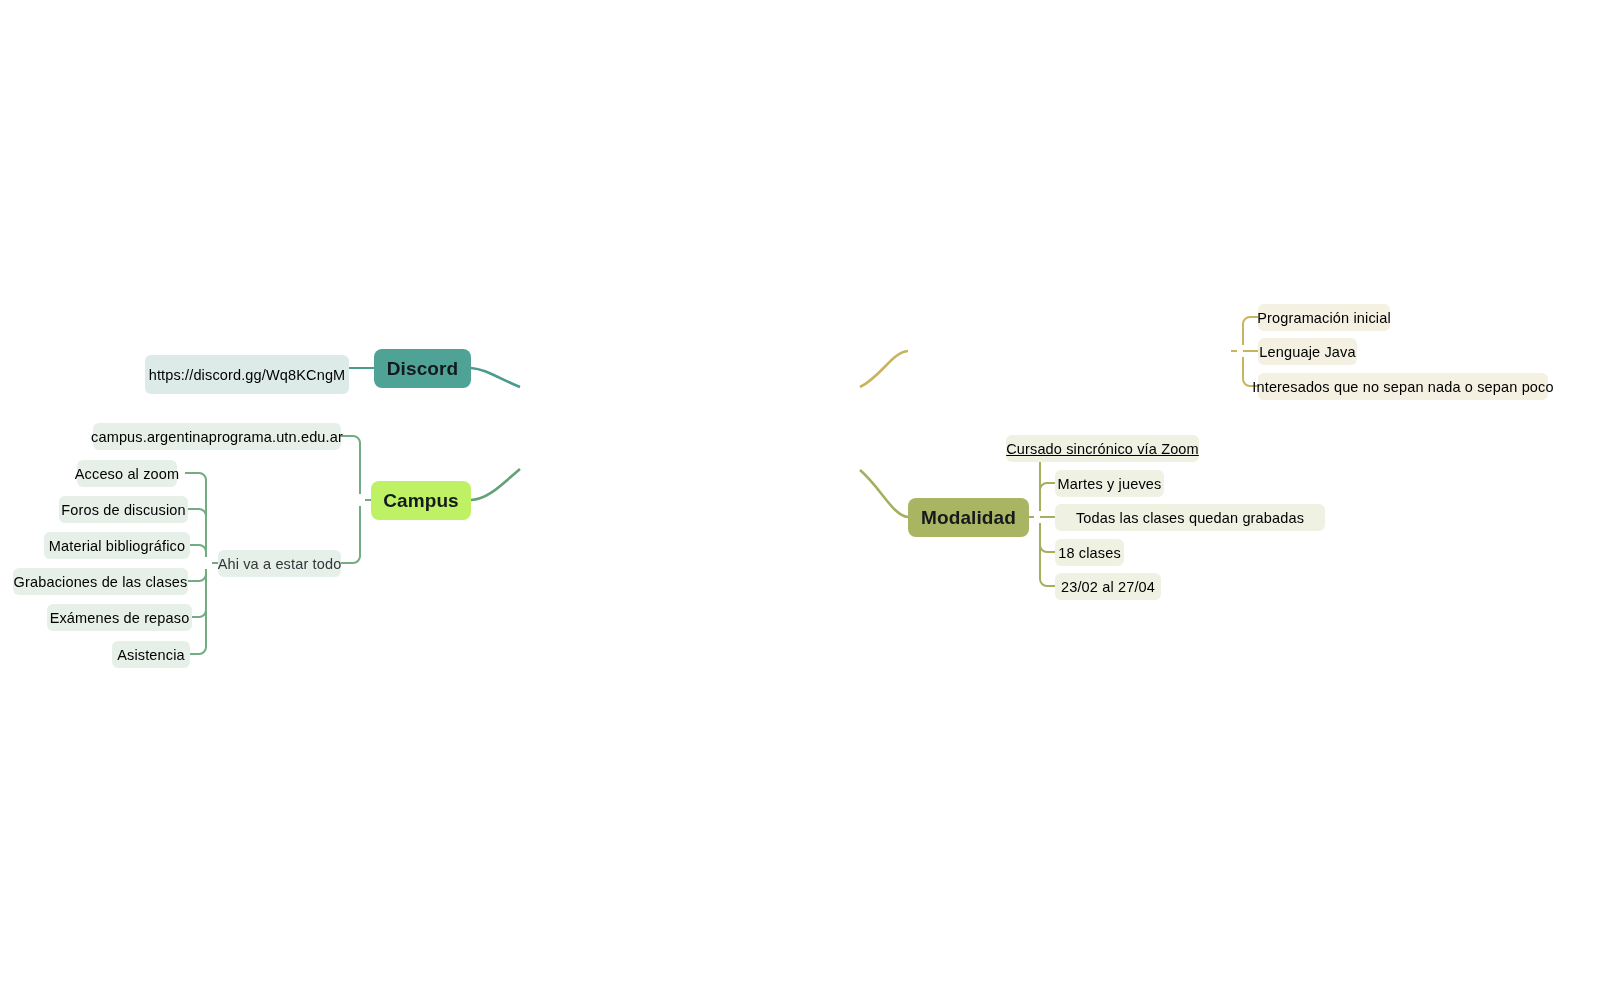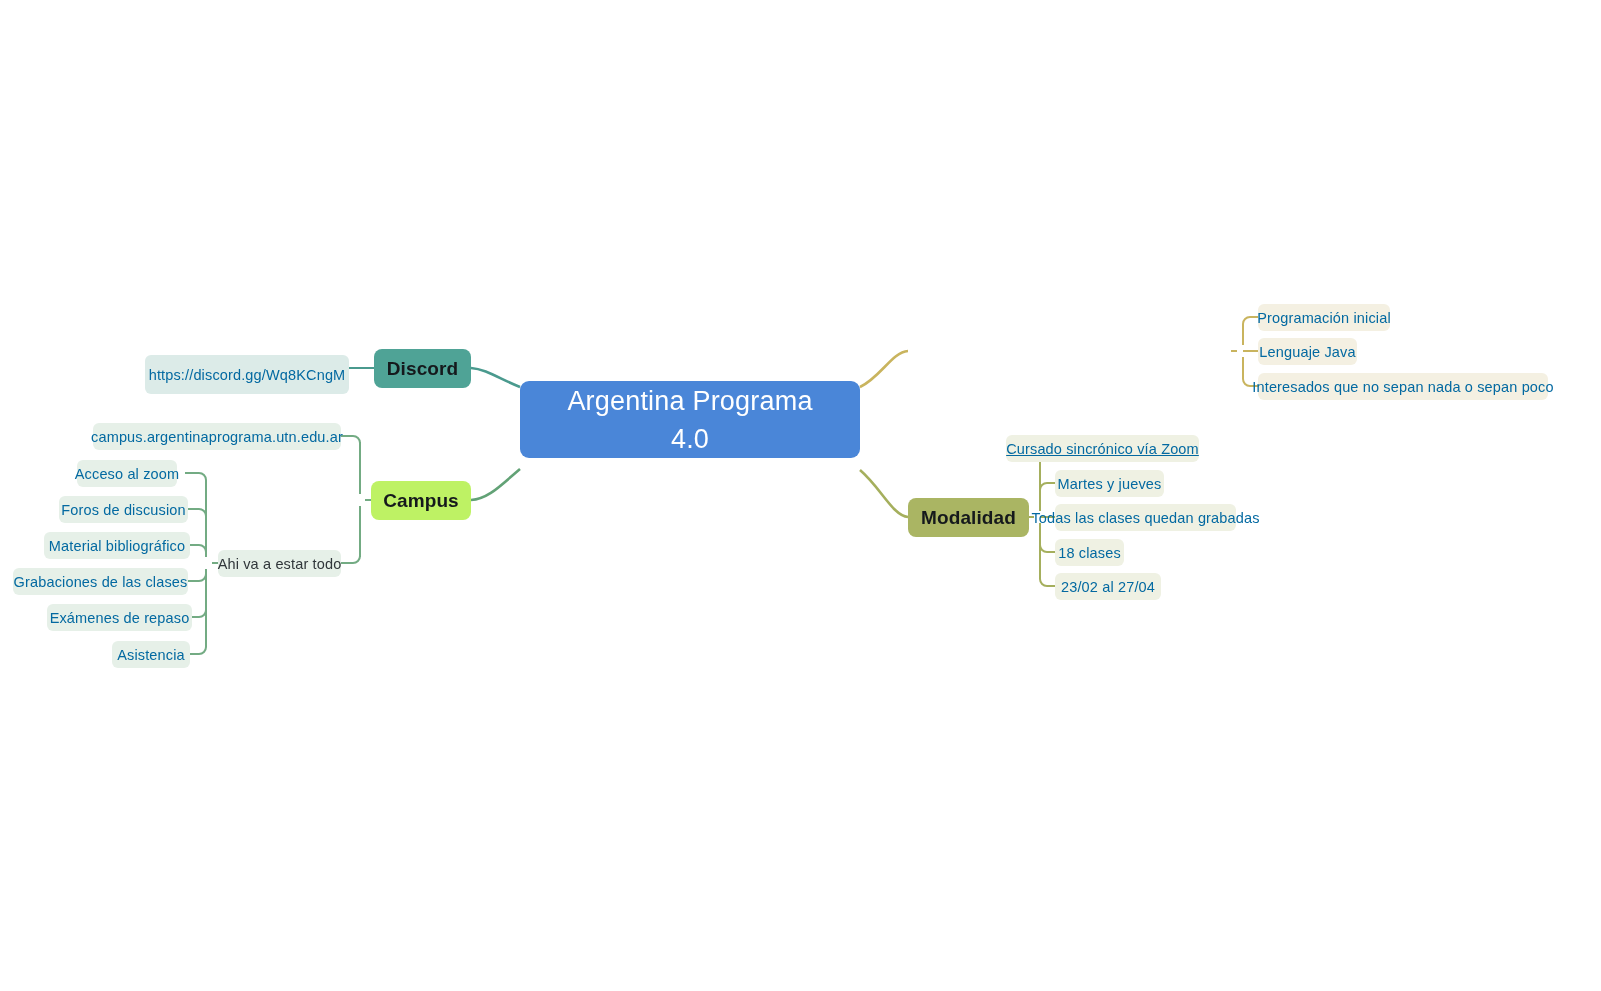--- a/index.html
+++ b/index.html
@@ -54,21 +54,21 @@
     color: #15191c;
     font-size: 19px;
     font-weight: 700;
     border-radius: 8px;
     padding: 0 18px;
     letter-spacing: 0.1px;
   }
 
   
   .leaf {
-    color: #0369a1;
+    color: #000000;
     font-size: 14.5px;
     font-weight: 400;
     border-radius: 6px;
     padding: 0 10px;
     letter-spacing: 0.15px;
   }
   .leaf.mid {
     color: #30363a;
   }
 </style>
@@ -111,24 +111,20 @@
 
     <path fill="none" stroke="#a5af5d" stroke-width="2" d="M 1029 517 L 1034 517"></path>
     <path fill="none" stroke="#a5af5d" stroke-width="2" d="M 1040 455 L 1040 511 M 1040 523 L 1040 579"></path>
     <path fill="none" stroke="#a5af5d" stroke-width="2" d="M 1055 448 L 1047 448 A 7 7 0 0 0 1040 455"></path>
     <path fill="none" stroke="#a5af5d" stroke-width="2" d="M 1055 483 L 1047 483 A 7 7 0 0 0 1040 490"></path>
     <path fill="none" stroke="#a5af5d" stroke-width="2" d="M 1055 517 L 1040 517"></path>
     <path fill="none" stroke="#a5af5d" stroke-width="2" d="M 1055 552 L 1047 552 A 7 7 0 0 1 1040 545"></path>
     <path fill="none" stroke="#a5af5d" stroke-width="2" d="M 1055 586 L 1047 586 A 7 7 0 0 1 1040 579"></path>
   </svg>
 
-  <div class="node root" style="left: 520px; top: 381px; width: 340px; height: 77px; background-color: rgb(74, 134, 216);">
-    <span>Argentina Programa</span>
-    <span>4.0</span>
-  </div>
 
   <div class="node branch" style="left: 374px; top: 349px; width: 97px; height: 39px; background-color: rgb(79, 163, 150);">
     <span>Discord</span>
   </div>
   <div class="node leaf" style="left: 145px; top: 355px; width: 204px; height: 39px; background-color: rgb(220, 235, 232);">
     <span>https://discord.gg/Wq8KCngM</span>
   </div>
 
   <div class="node branch" style="left: 371px; top: 481px; width: 100px; height: 39px; background-color: #bef264;">
     <span>Campus</span>
@@ -171,21 +167,21 @@
 
   <div class="node branch" style="left: 908px; top: 498px; width: 121px; height: 39px; background-color: rgb(170, 181, 99);">
     <span>Modalidad</span>
   </div>
   <div class="node leaf" style="left: 1006px; top: 435px; width: 193px; height: 27px; background-color: rgb(239, 241, 227); text-decoration: underline;">
     <span>Cursado sincrónico vía Zoom</span>
   </div>
   <div class="node leaf" style="left: 1055px; top: 470px; width: 109px; height: 27px; background-color: rgb(239, 241, 227);">
     <span>Martes y jueves</span>
   </div>
-  <div class="node leaf" style="left: 1055px; top: 504px; width: 181px; height: 27px; background-color: rgb(239, 241, 227);">
+  <div class="node leaf" style="left: 1055px; top: 504px; width: 270px; height: 27px; background-color: rgb(239, 241, 227);">
     <span>Todas las clases quedan grabadas</span>
   </div>
   <div class="node leaf" style="left: 1055px; top: 539px; width: 69px; height: 27px; background-color: rgb(239, 241, 227);">
     <span>18 clases</span>
   </div>
   <div class="node leaf" style="left: 1055px; top: 573px; width: 106px; height: 27px; background-color: rgb(239, 241, 227);">
     <span>23/02 al 27/04</span>
   </div>
 
 </div>

